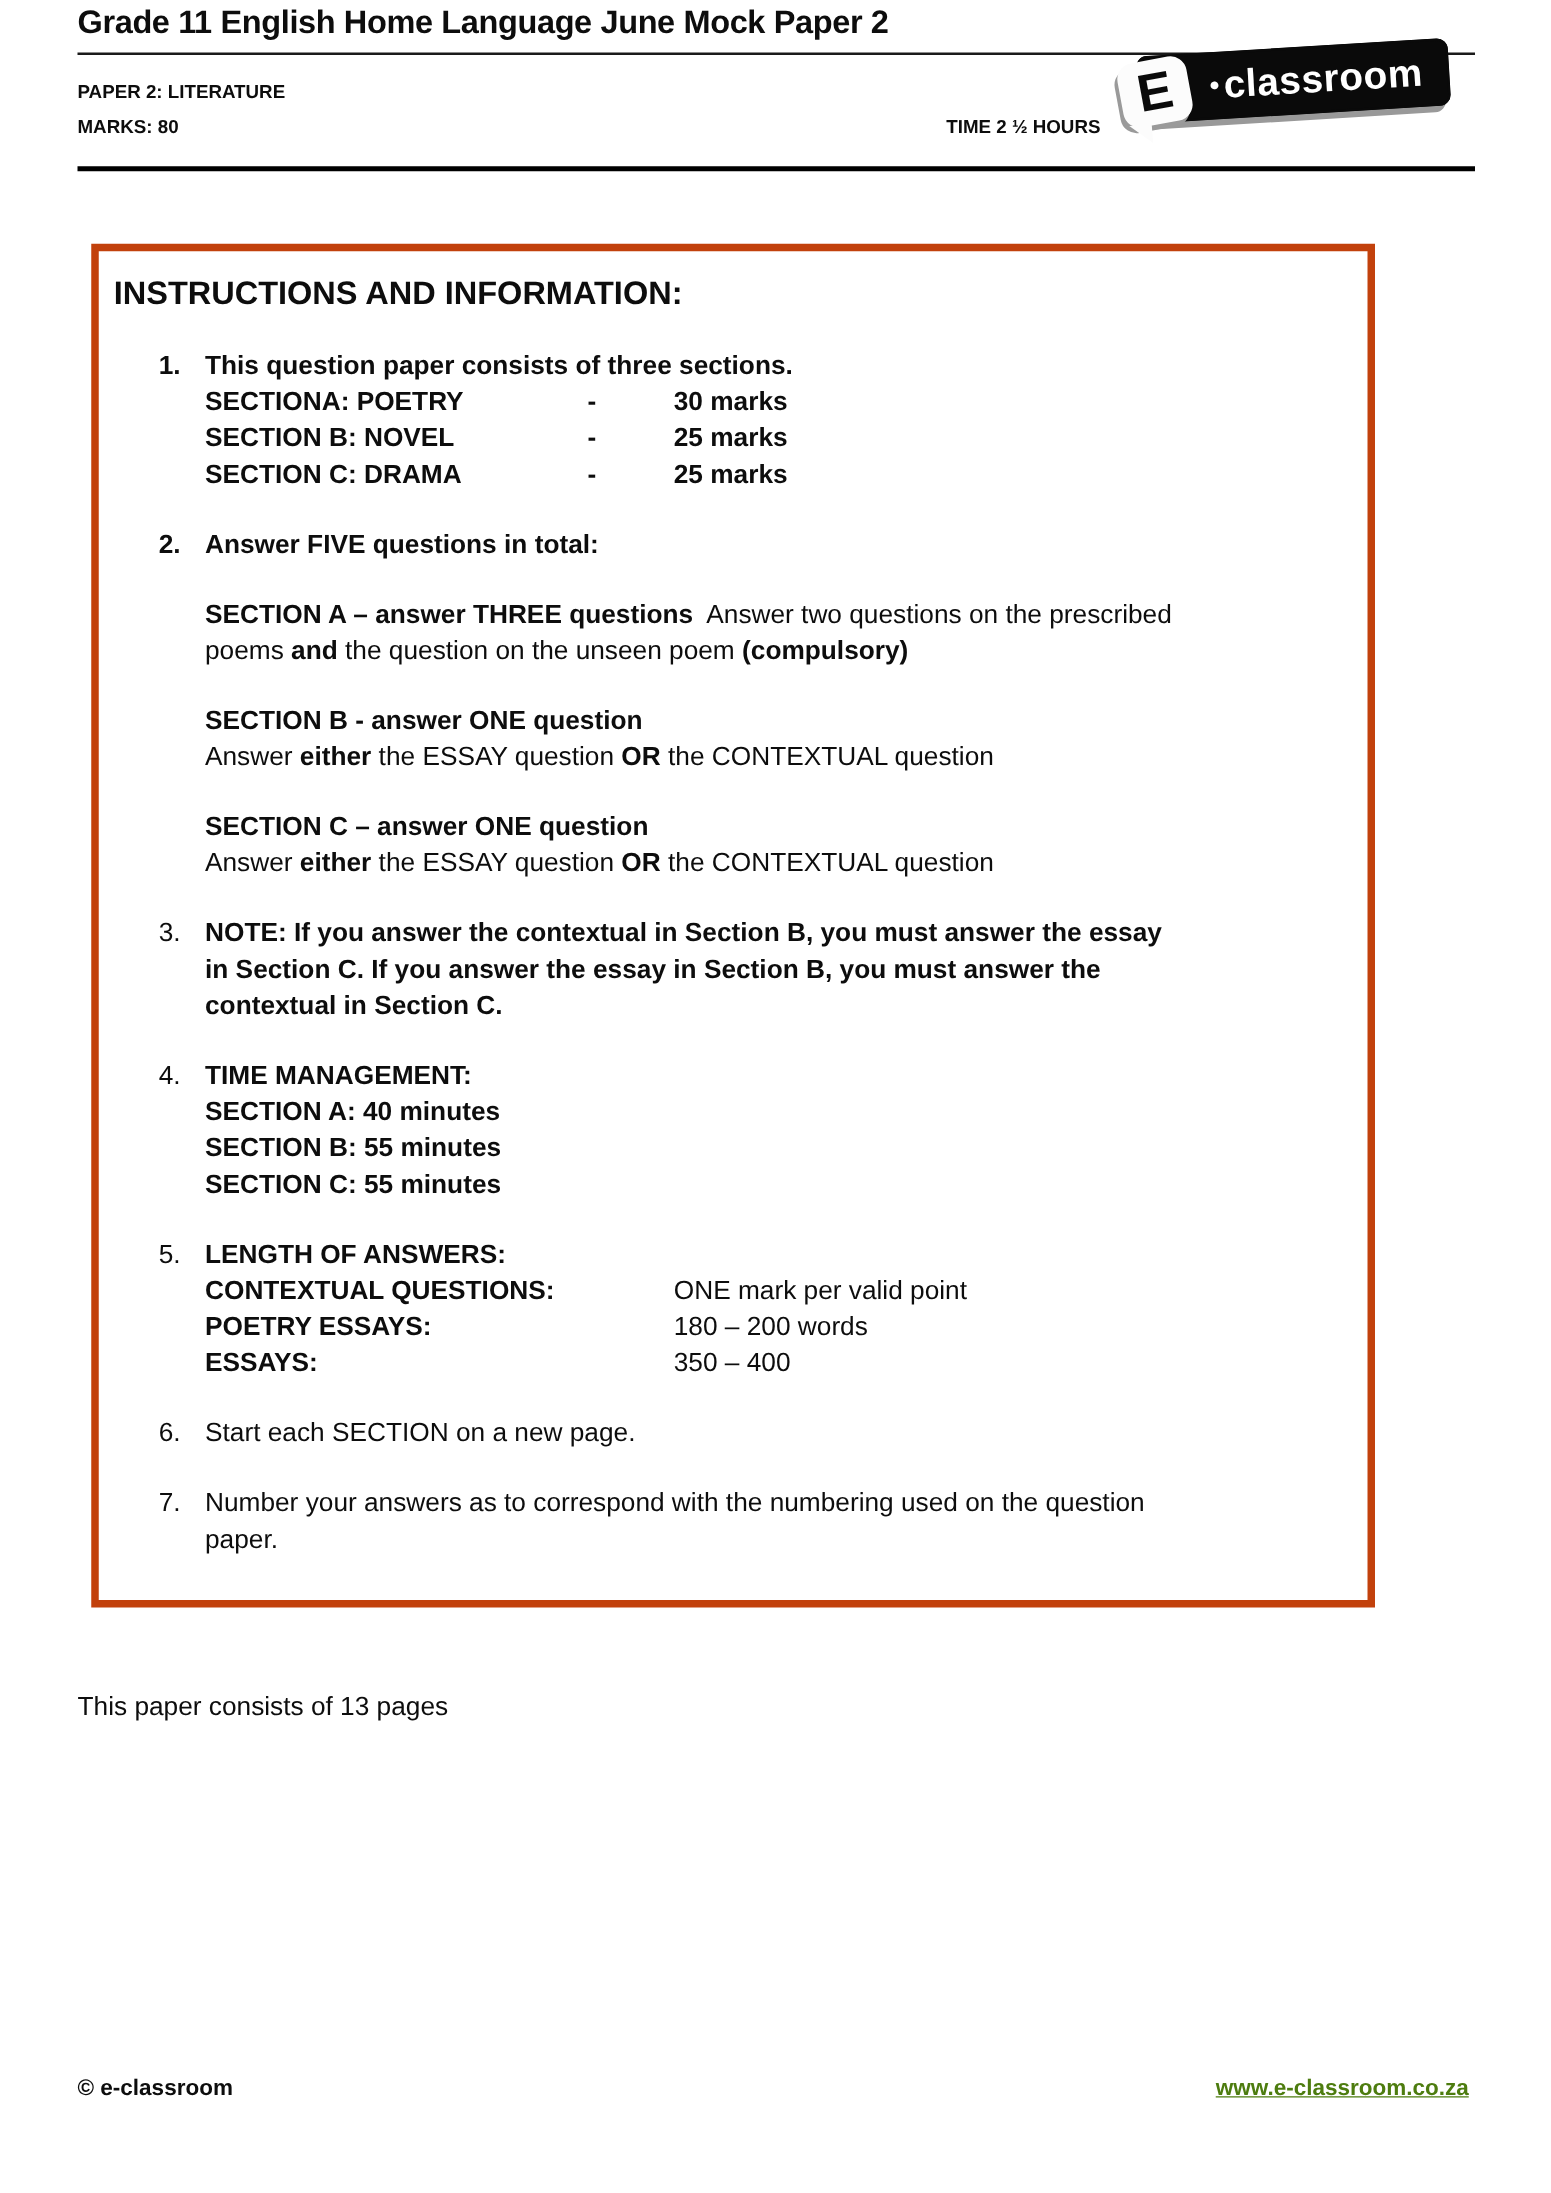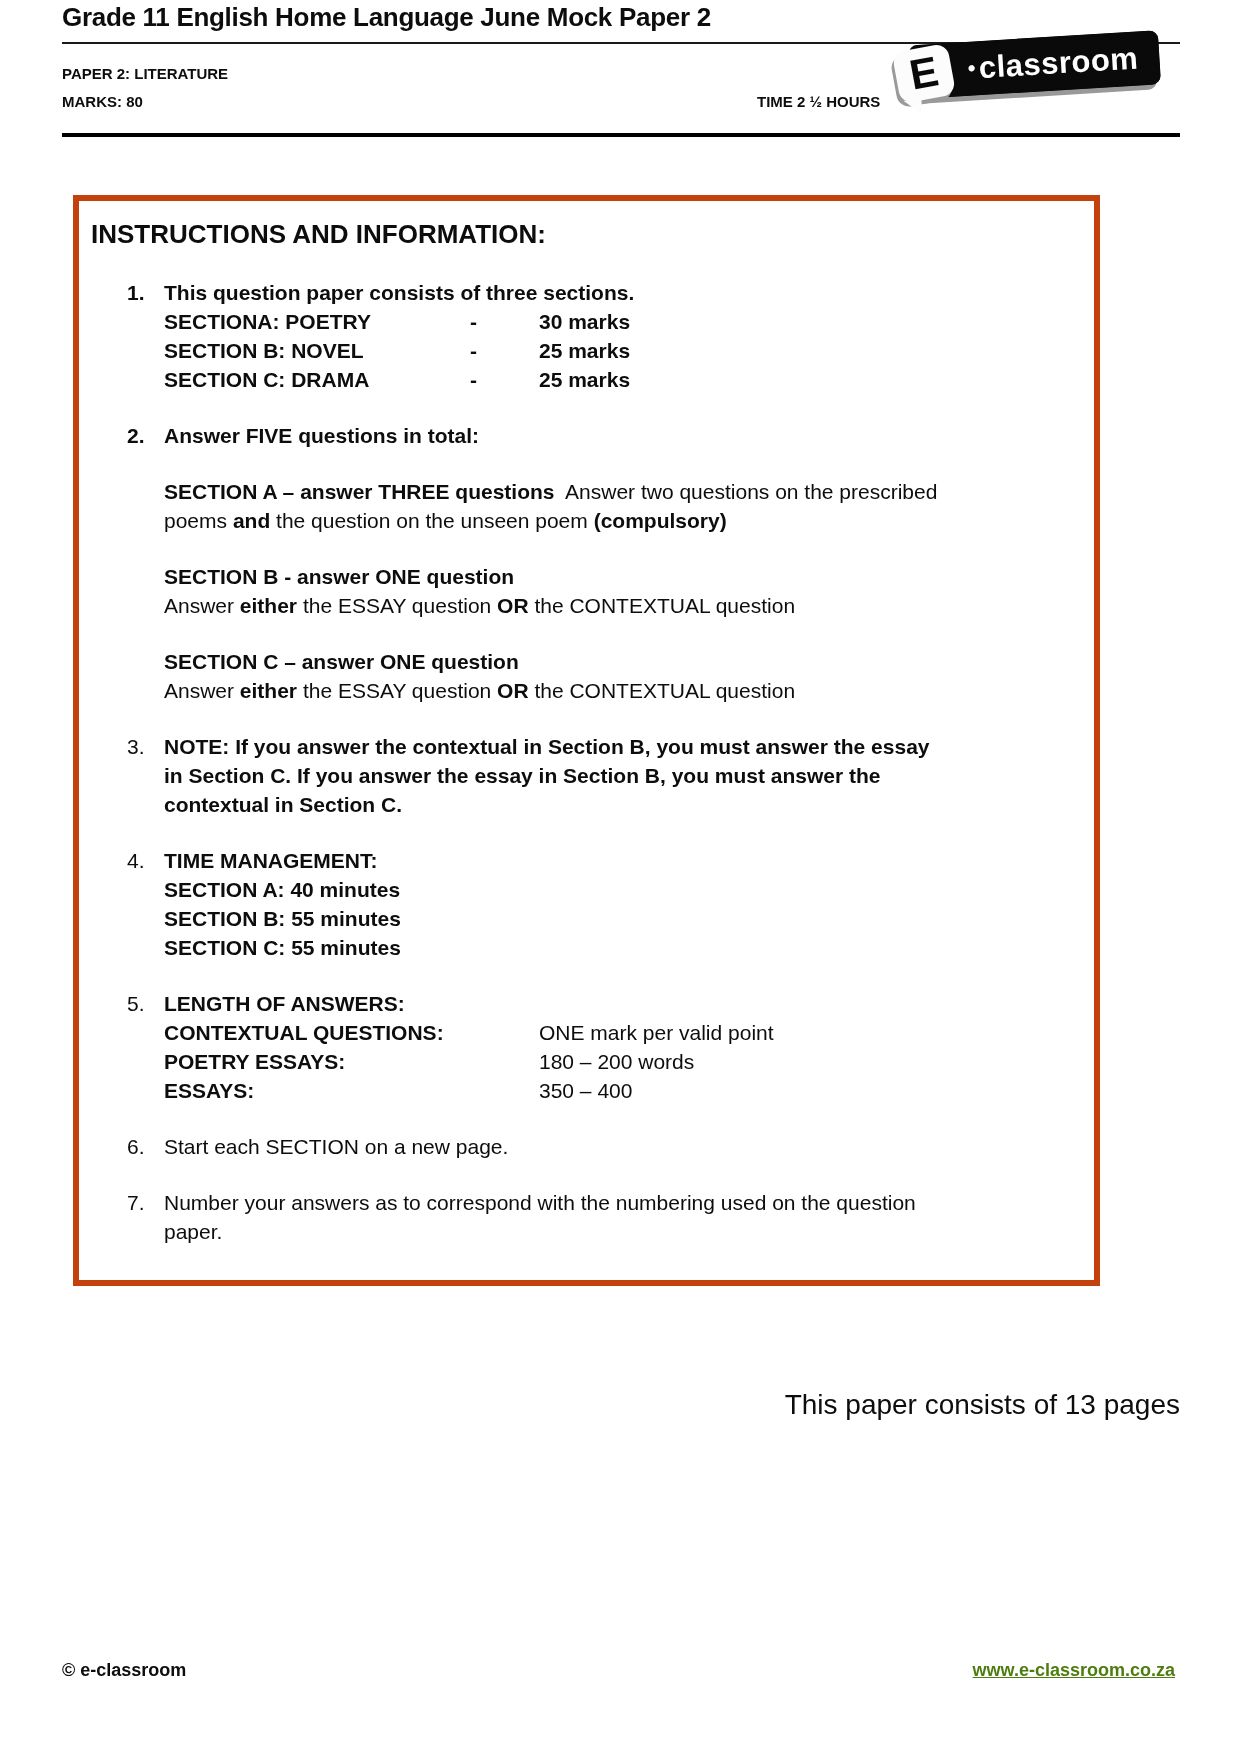--- a/index.html
+++ b/index.html
@@ -52,21 +52,21 @@
   .num.b{font-weight:bold;}
   .body{flex:1;font-size:21px;line-height:29px;min-width:0;}
   .para.gap{margin-top:27px;}
   .line{white-space:pre-wrap;}
   .b{font-weight:bold;}
   .row3{display:grid;grid-template-columns:306px 69px 1fr;font-weight:bold;}
   .row2{display:grid;grid-template-columns:375px 1fr;}
   .row2 .row-label{font-weight:bold;}
 
   
-  .page-note{text-align:right;margin-top:104px;font-size:28px;line-height:29px;}
+  .page-note{text-align:left;margin-top:65px;font-size:21px;line-height:29px;}
 
   
   .footer{
     position:absolute;left:62px;right:66px;top:1660px;
     display:flex;justify-content:space-between;align-items:center;
   }
   .copyright{font-weight:bold;font-size:18px;}
   .site-link{font-weight:bold;font-size:18px;color:#4d7c0f;text-decoration:underline;cursor:pointer;}
 </style>
 </head>

